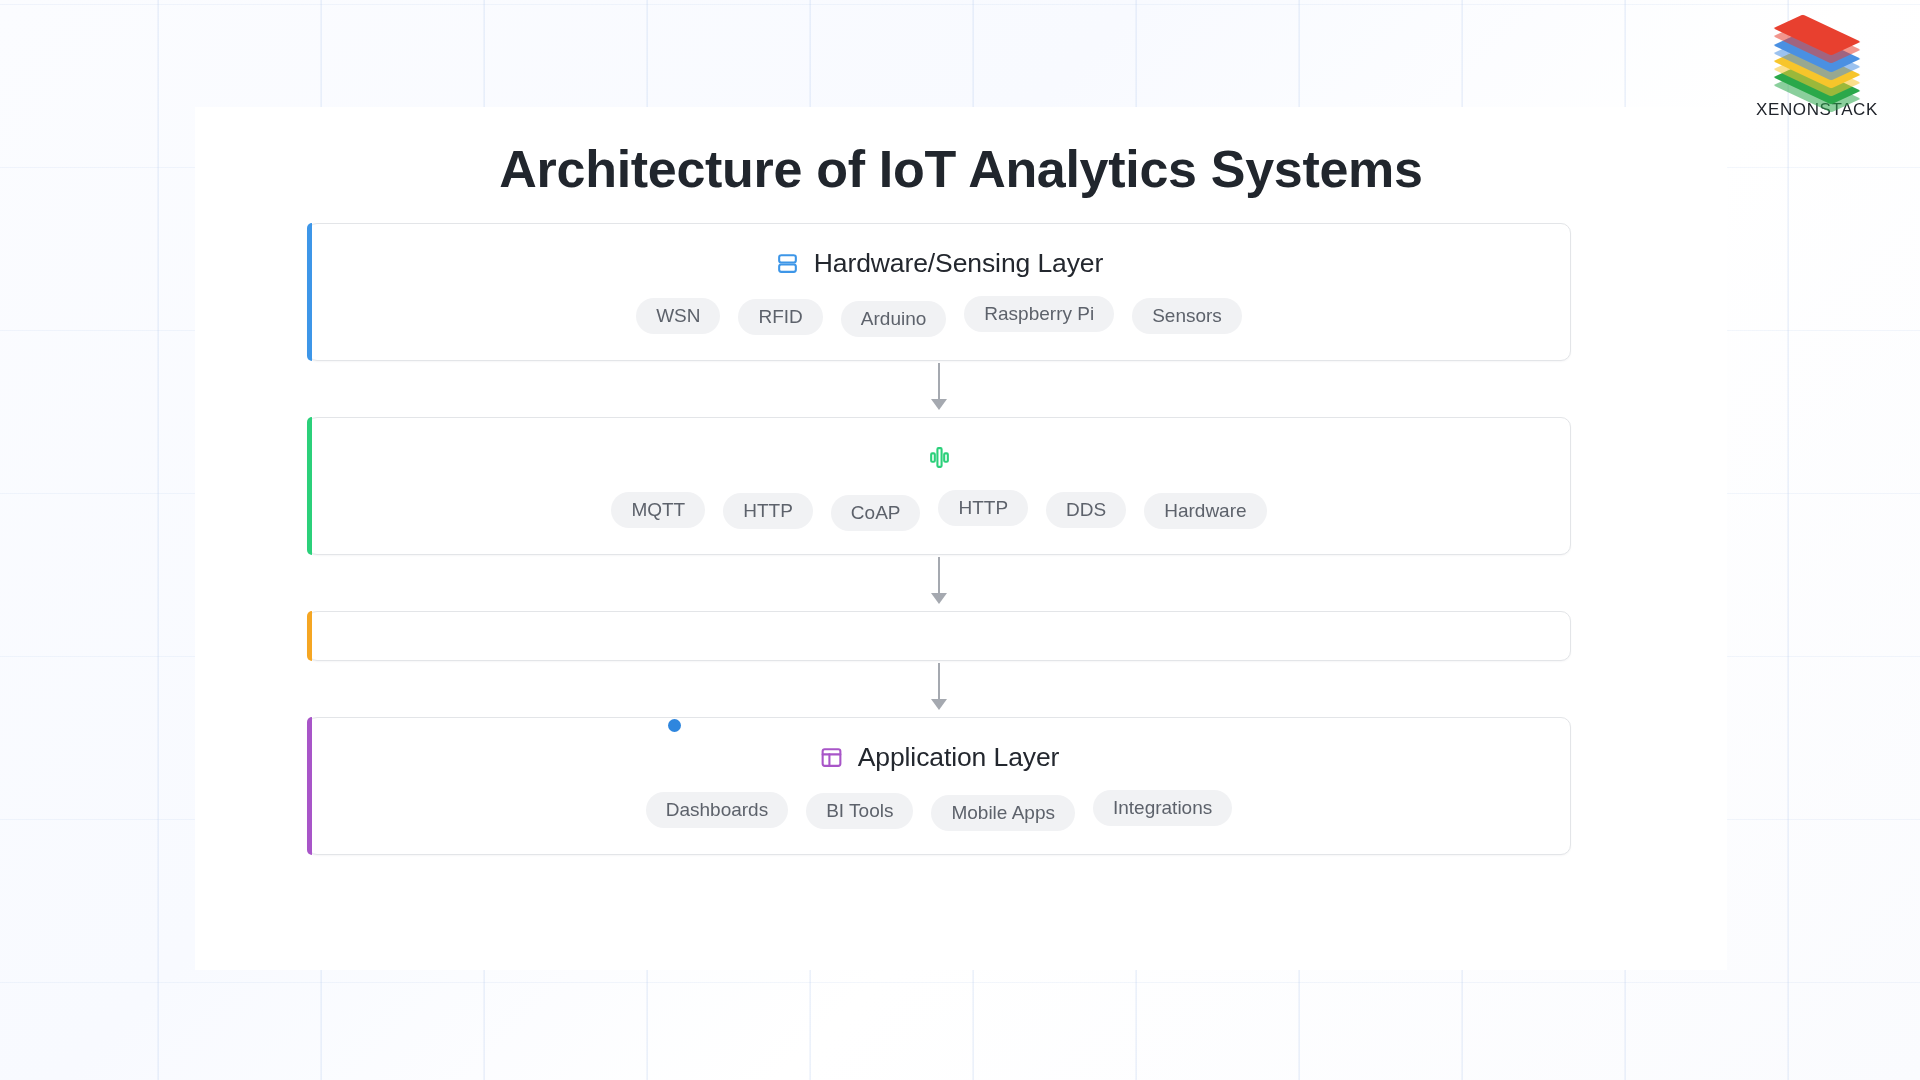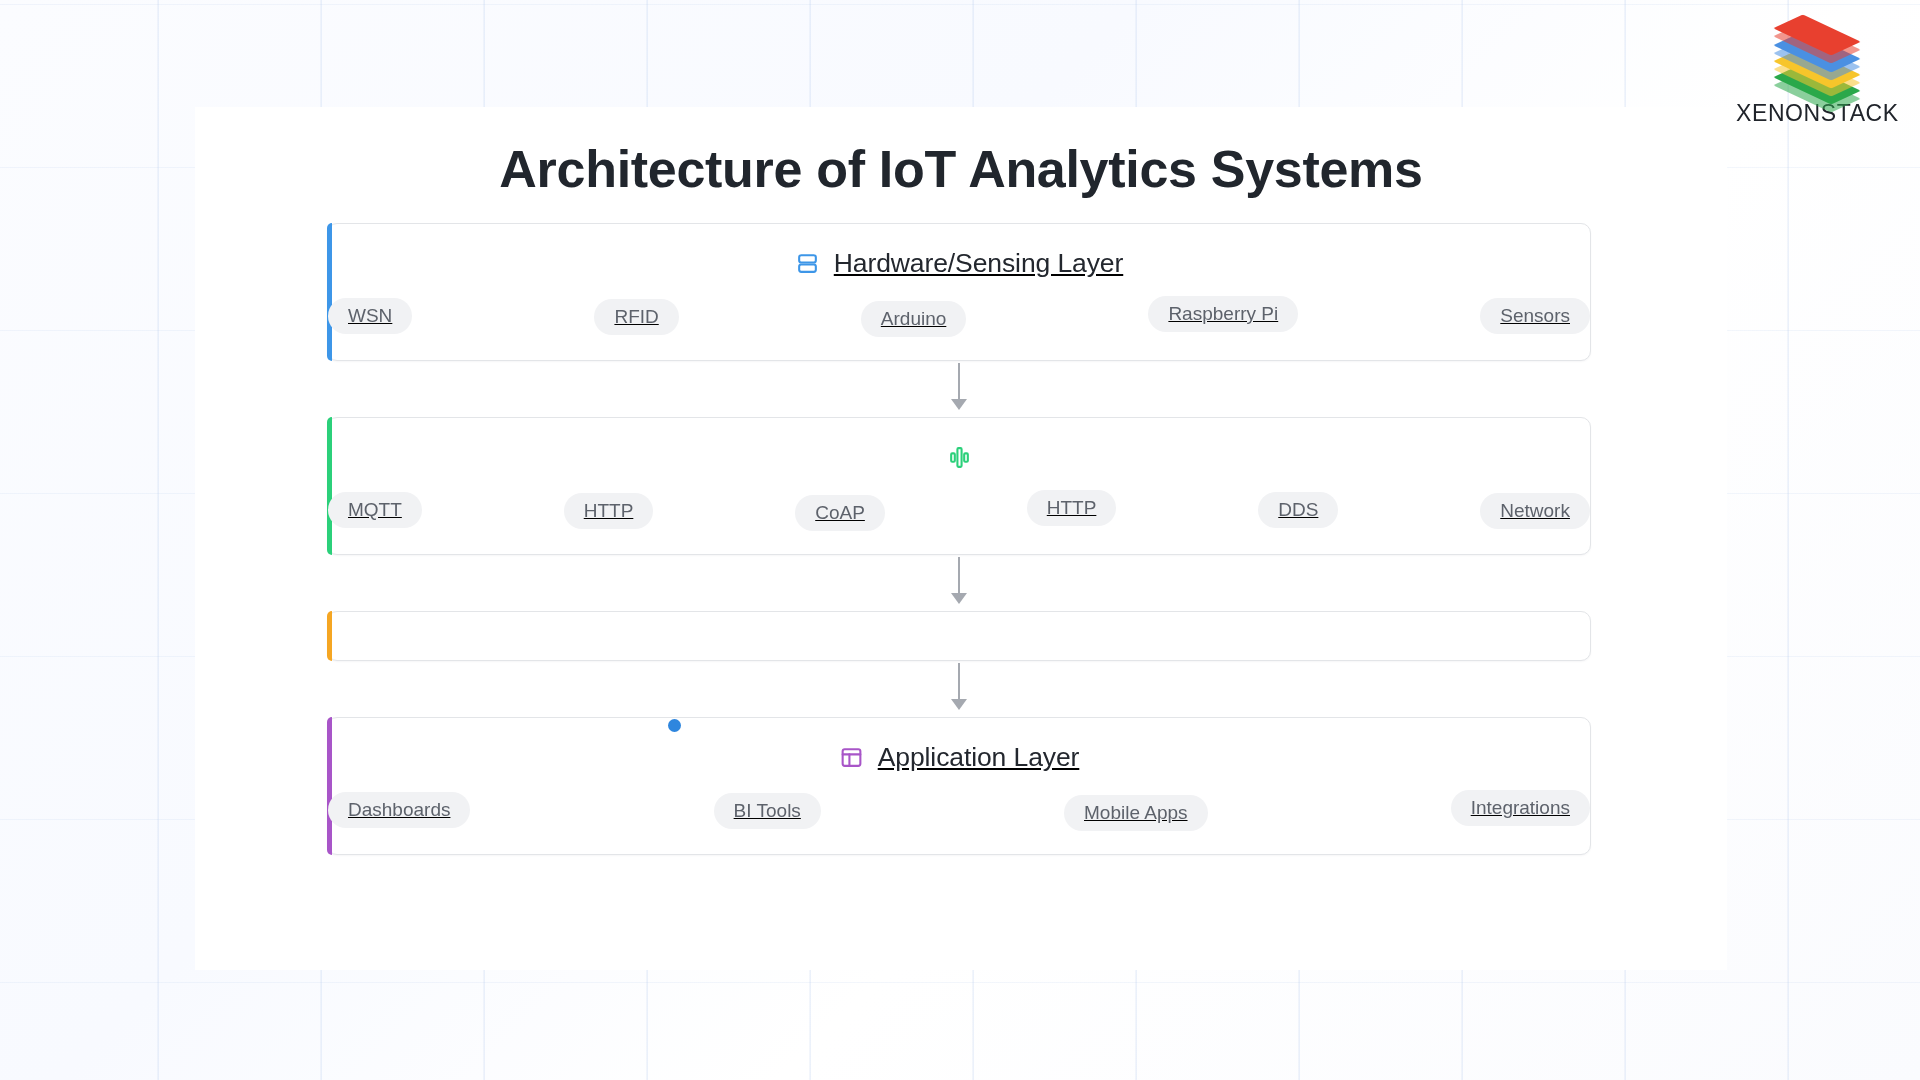--- a/index.html
+++ b/index.html
@@ -66,21 +66,21 @@
   }
   .logo-layer.l1 { top: -4px;  background: #e8402f; }
   .logo-layer.l2 { top: 13px;  background: #4a90e2; }
   .logo-layer.l3 { top: 29px;  background: #f7c52b; }
   .logo-layer.l4 { top: 45px;  background: #2aa84a; }
   .logo-layer.s1 { top: 4px;   background: rgba(232,64,47,0.55); }
   .logo-layer.s2 { top: 21px;  background: rgba(74,144,226,0.55); }
   .logo-layer.s3 { top: 37px;  background: rgba(247,197,43,0.55); }
   .logo-layer.s4 { top: 53px;  background: rgba(42,168,74,0.55); }
   #logo-text {
-    font-size: 23px;
+    font-size: 17px;
     letter-spacing: 0.6px;
     color: #20242b;
     font-weight: 400;
   }
 
   
   #card {
     position: absolute;
     left: 195px;
     top: 107px;
@@ -94,24 +94,23 @@
     text-align: center;
     font-size: 52px;
     font-weight: 700;
     color: #21262d;
     letter-spacing: -0.3px;
     margin-top: 32px;
   }
 
   #layers {
     position: absolute;
-    left: 132px;
+    left: 112px;
     top: 116px;
     width: 1264px;
-    text-decoration: underline;
   }
 
   
   .layer {
     position: relative;
     background: #ffffff;
     border: 1px solid #e3e5e8;
     border-radius: 10px;
     box-shadow: 0 1px 2px rgba(16,24,40,0.04);
     padding: 22px 0 26px 0;
@@ -139,23 +138,23 @@
     height: 26px;
   }
   .layer-title {
     font-size: 26.5px;
     color: #23272e;
     font-weight: 400;
     letter-spacing: -0.1px;
   }
   .tag-row {
     display: flex;
-    justify-content: space-between;
+    justify-content: center;
     align-items: flex-end;
-    gap: 2px;
+    gap: 18px;
     margin-top: 14px;
     height: 40px;
   }
   .tag {
     background: #f1f2f4;
     border-radius: 999px;
     color: #5d626b;
     font-size: 19px;
     padding: 8px 20px 9px 20px;
     white-space: nowrap;
@@ -257,21 +256,21 @@
               <rect x="16.5" y="8" width="3.5" height="8" rx="1"></rect>
             </svg>
           </span>
         </div>
         <div class="tag-row">
           <span class="tag" style="transform: translateY(0px);">MQTT</span>
           <span class="tag" style="transform: translateY(1px);">HTTP</span>
           <span class="tag" style="transform: translateY(3px);">CoAP</span>
           <span class="tag" style="transform: translateY(-2px);">HTTP</span>
           <span class="tag" style="transform: translateY(0px);">DDS</span>
-          <span class="tag" style="transform: translateY(1px);">Network</span>
+          <span class="tag" style="transform: translateY(1px);">Hardware</span>
         </div>
       </div>
       <div class="connector">
         <div class="connector-line"></div>
         <div class="connector-head"></div>
       </div>
       <div class="layer">
         <div class="layer-accent" style="background: rgb(245, 166, 35);"></div>
       </div>
       <div class="connector">

